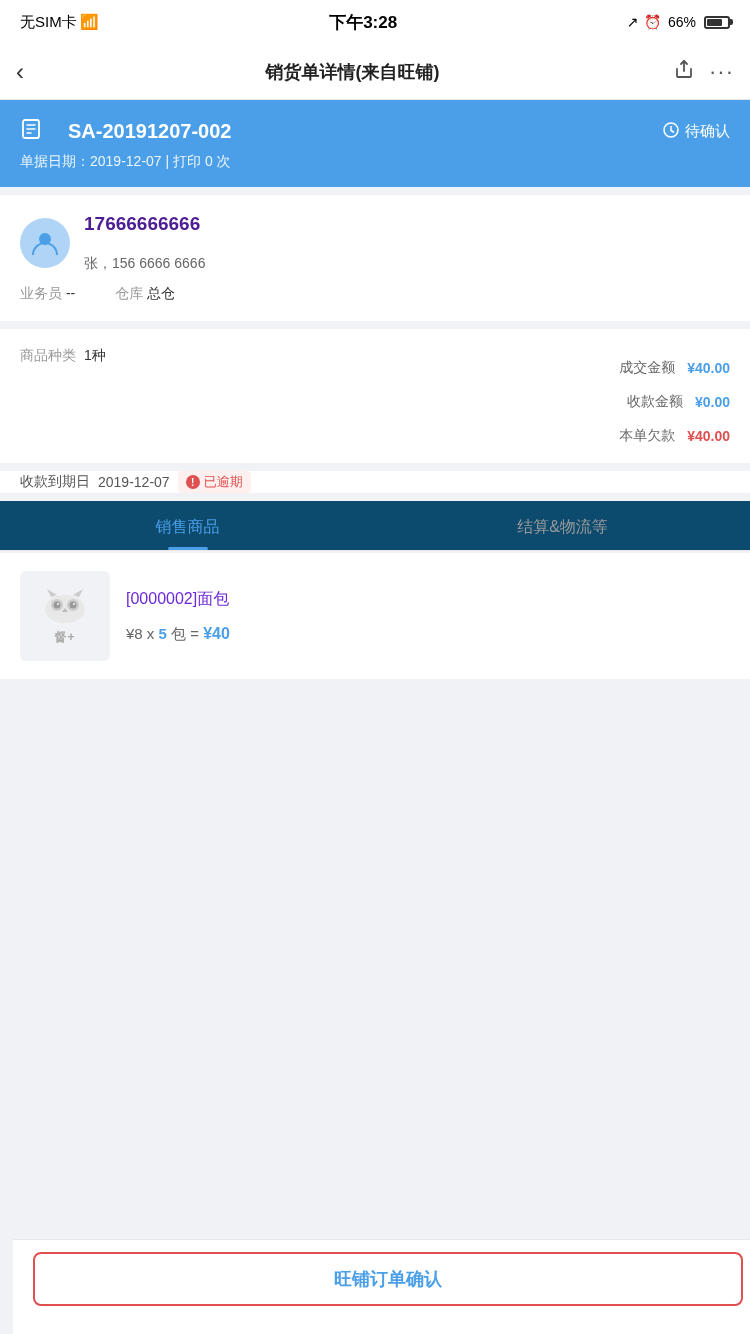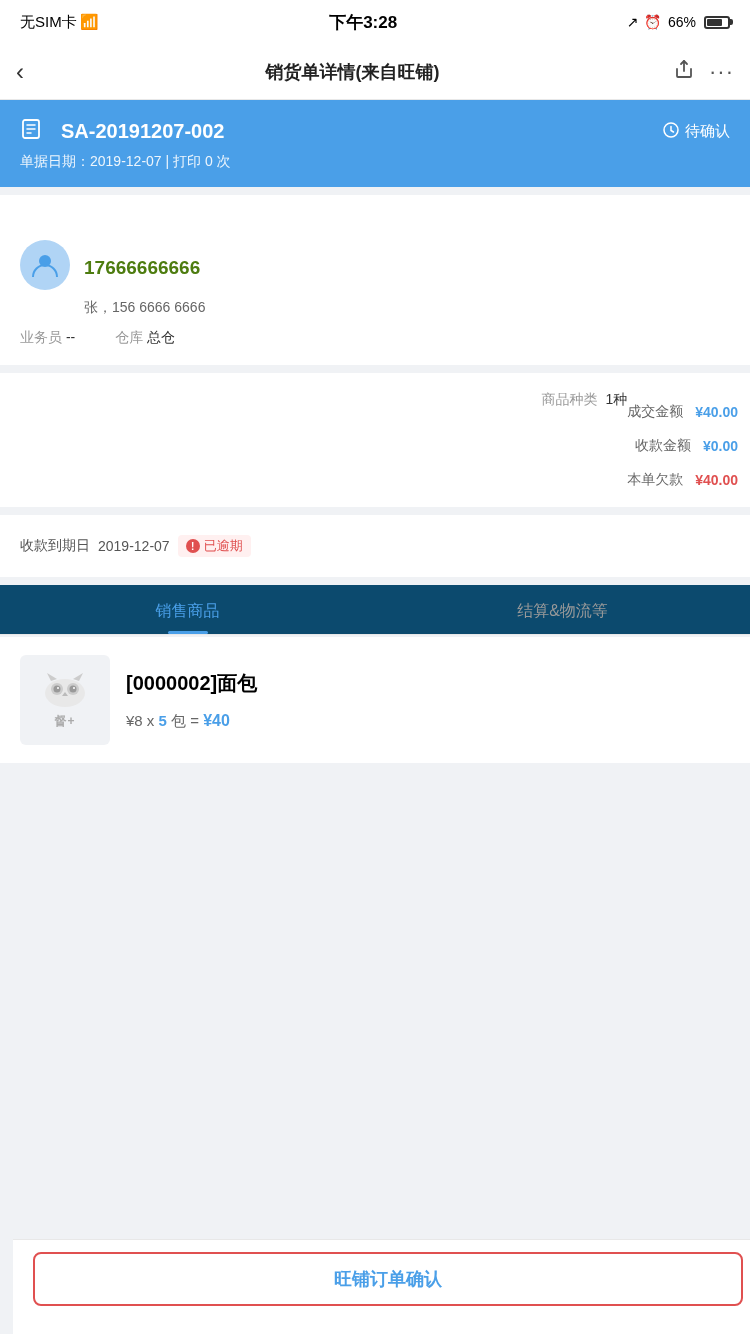--- a/index.html
+++ b/index.html
@@ -101,21 +101,21 @@
     .order-id-row {
       display: flex;
       align-items: center;
       justify-content: space-between;
     }
     .order-id {
       font-size: 20px;
       font-weight: 700;
       display: flex;
       align-items: center;
-      gap: 19px;
+      gap: 26px;
     }
     .order-status {
       display: flex;
       align-items: center;
       gap: 6px;
       font-size: 15px;
     }
     .order-date {
       margin-top: 8px;
       font-size: 14px;
@@ -142,46 +142,45 @@
       align-items: center;
       justify-content: center;
       font-size: 24px;
       color: #4a9fe8;
       flex-shrink: 0;
     }
     .customer-info { flex: 1; }
     .customer-phone {
       font-size: 19px;
       font-weight: 600;
-      color: #4d7c0f;
-      margin-top: 44px;
+      color: #4c1d95;
     }
     .customer-name {
       font-size: 14px;
       color: #666;
       margin-top: 20px;
     }
     .customer-meta {
       display: flex;
       gap: 40px;
       margin-top: 12px;
       font-size: 14px;
       color: #555;
     }
     .meta-label { color: #999; }
     .meta-value { color: #333; }
 
     
     .summary-section {
       background: #fff;
-      padding: 18px 12px;
+      padding: 18px 20px;
       margin-top: 8px;
       display: flex;
       align-items: flex-start;
-      justify-content: flex-end;
+      justify-content: space-between;
     }
     .summary-left { font-size: 14px; color: #555; }
     .summary-type-label { color: #999; }
     .summary-type-value { color: #333; margin-left: 4px; }
     .summary-right {
       display: flex;
       flex-direction: column;
       align-items: flex-end;
       gap: 4px;
       font-size: 14px;
@@ -192,21 +191,21 @@
       align-items: center;
       margin-top: 12px;
     }
     .summary-row-label { color: #666; }
     .amount-blue { color: #4a9fe8; font-weight: 600; }
     .amount-red { color: #e05050; font-weight: 600; }
 
     
     .due-section {
       background: #fff;
-      padding: 20px 20px;
+      padding: 0 20px;
       margin-top: 8px;
       font-size: 14px;
       color: #555;
       display: flex;
       align-items: center;
       gap: 8px;
     }
     .overdue-badge {
       background: #fff0f0;
       color: #e05050;
@@ -284,23 +283,23 @@
       overflow: hidden;
     }
     .product-logo-text {
       display: flex;
       flex-direction: column;
       align-items: center;
       gap: 4px;
     }
     .product-info { flex: 1; }
     .product-name {
-      font-size: 20px;
-      color: #000000;
-      font-weight: 700;
+      font-size: 16px;
+      color: #6d28d9;
+      font-weight: 400;
     }
     .product-price-row {
       margin-top: 15px;
       font-size: 15px;
       color: #666;
     }
     .price-qty { color: #666; }
     .price-qty-num { color: #4a9fe8; font-weight: 600; }
     .price-total { color: #4a9fe8; font-weight: 700; font-size: 16px; }
 

